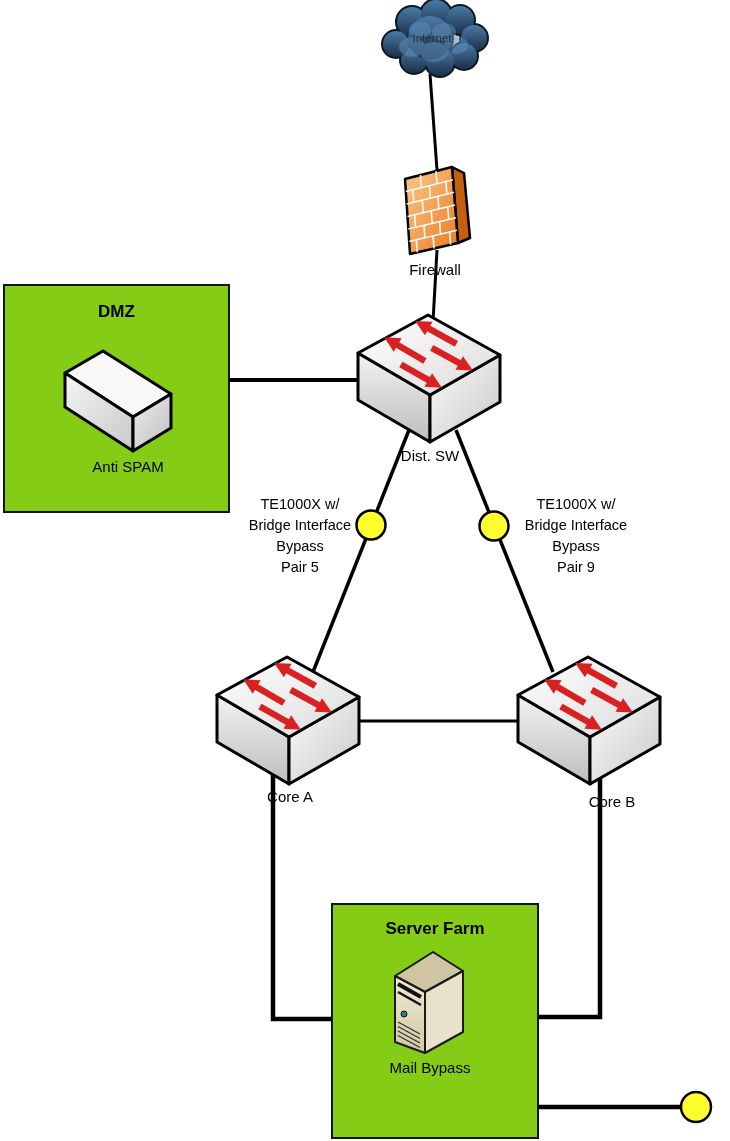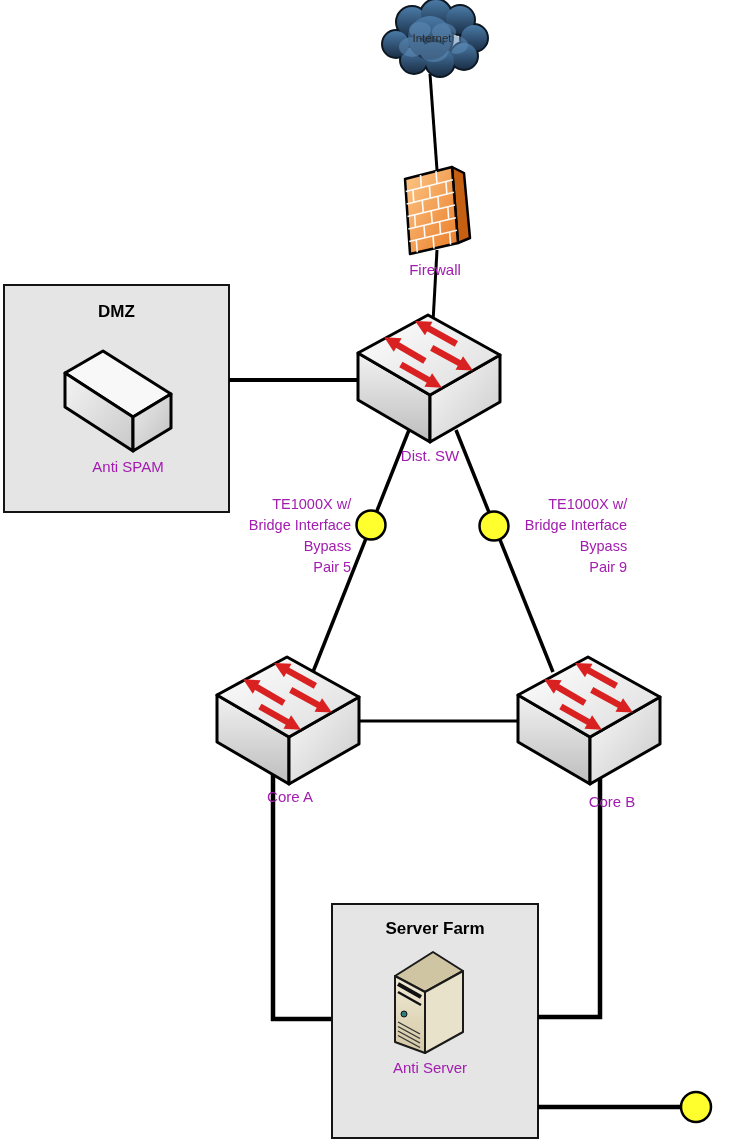--- a/index.html
+++ b/index.html
@@ -1,29 +1,29 @@
 <!DOCTYPE html>
 <html><head>
 <meta charset="utf-8">
 <style>
   html,body{margin:0;padding:0;background:#fff;}
   .stage{position:relative;width:730px;height:1141px;background:#ffffff;overflow:hidden;
          font-family:"Liberation Sans",sans-serif;}
-  .zone{position:absolute;border:2px solid #141414;box-sizing:border-box;background:#e5e5e5;z-index:0;}
+  .zone{position:absolute;border:2px solid #141414;box-sizing:border-box;background:#84cc16;z-index:0;}
   #dmzBox{left:3px;top:284px;width:227px;height:229px;}
   #sfBox{left:331px;top:903px;width:208px;height:236px;}
   .zone h2{margin:0;text-align:center;font-size:17px;font-weight:bold;color:#000;}
   #dmzBox h2{padding-top:16px;}
   #sfBox h2{padding-top:14px;}
   svg.layer{position:absolute;left:0;top:0;z-index:1;}
-  .lbl{position:absolute;transform:translateX(-50%);text-align:center;color:#a21caf;
+  .lbl{position:absolute;transform:translateX(-50%);text-align:center;color:#000000;
        font-size:15px;line-height:19px;white-space:nowrap;z-index:2;}
   .lbl.small{font-size:14.5px;line-height:21px;}
   .lbl.mid{font-size:15.5px;line-height:22px;}
-  .lbl span{display:block;text-align:right;}
+  .lbl span{display:block;}
 </style>
 </head>
 <body>
 
 <div class="stage">
 
   <div class="zone" id="dmzBox">
     <h2>DMZ</h2>
   </div>
 
@@ -200,16 +200,16 @@
     <span>Bridge Interface</span>
     <span>Bypass</span>
     <span>Pair 9</span>
   </div>
 
 
   <div class="lbl" style="left:290px;top:787px">Core A</div>
 
   <div class="lbl" style="left:612px;top:792px">Core B</div>
 
-  <div class="lbl" style="left:430px;top:1058px">Anti Server</div>
+  <div class="lbl" style="left:430px;top:1058px">Mail Bypass</div>
 
 
 </div>
 
 </body></html>

